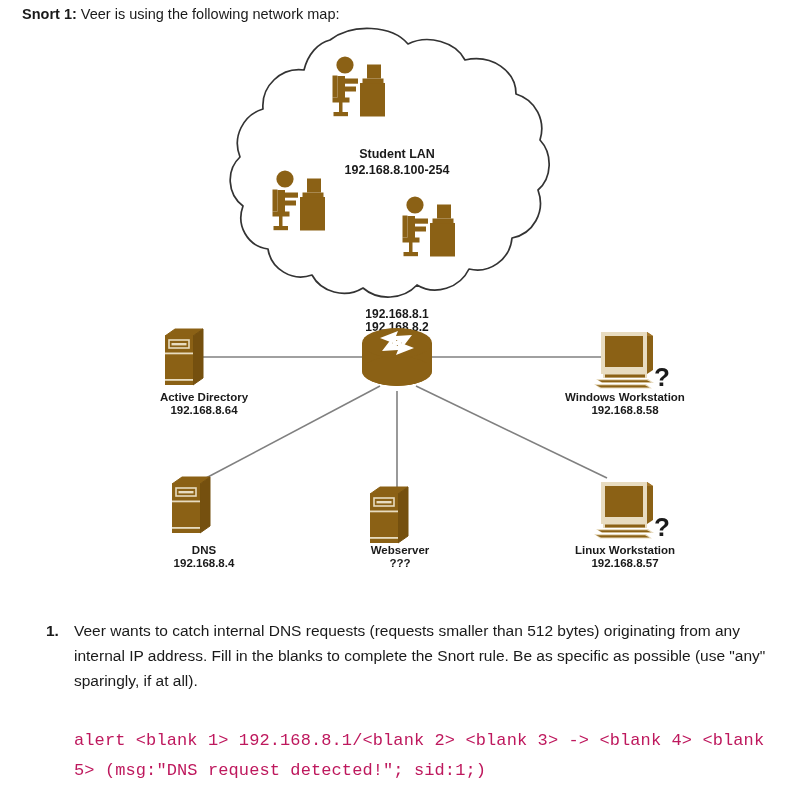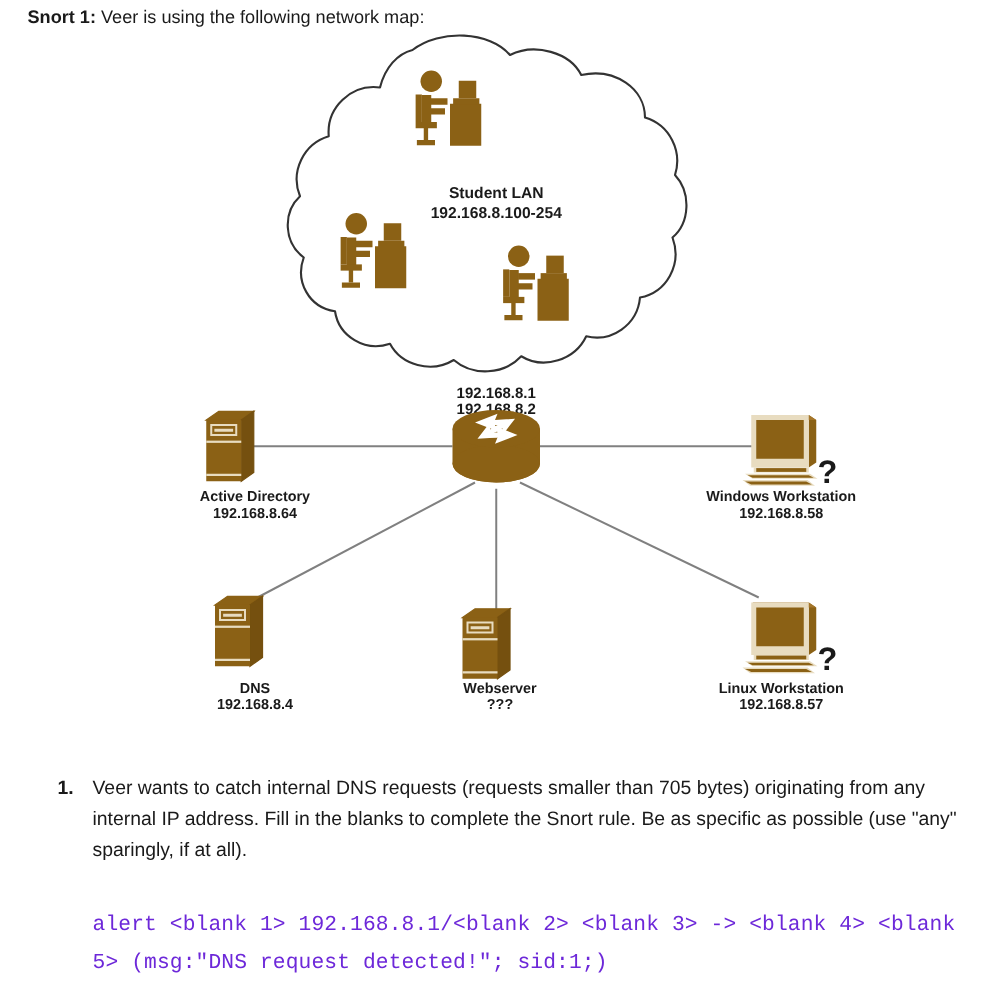--- a/index.html
+++ b/index.html
@@ -68,21 +68,21 @@
   .rule-block {
     position: absolute;
     left: 74px;
     top: 726px;
     width: 712px;
     font-family: "Liberation Mono", monospace;
     font-size: 17px;
     line-height: 30px;
     letter-spacing: 0.1px;
     white-space: pre-wrap;
-    color: #6d28d9;
+    color: #be185d;
   }
 </style>
 </head>
 <body>
 
 <div class="heading">
   <span class="lead">Snort 1:</span><span> Veer is using the following network map:</span>
 </div>
 
 <div class="diagram">
@@ -246,17 +246,17 @@
       </g>
       <text x="625" y="528" text-anchor="middle" font-family="Liberation Sans, sans-serif" font-size="11.5" font-weight="bold" fill="#1a1a1a">Linux Workstation</text>
       <text x="625" y="541" text-anchor="middle" font-family="Liberation Sans, sans-serif" font-size="11.5" font-weight="bold" fill="#1a1a1a">192.168.8.57</text>
     </g>
   </svg>
 </div>
 
 <div class="question">
   <div class="question-row">
     <div class="q-num">1.</div>
-    <div class="q-text">Veer wants to catch internal DNS requests (requests smaller than 705 bytes) originating from any internal IP address. Fill in the blanks to complete the Snort rule. Be as specific as possible (use "any" sparingly, if at all).</div>
+    <div class="q-text">Veer wants to catch internal DNS requests (requests smaller than 512 bytes) originating from any internal IP address. Fill in the blanks to complete the Snort rule. Be as specific as possible (use "any" sparingly, if at all).</div>
   </div>
 </div>
 
 <div class="rule-block">alert &lt;blank 1&gt; 192.168.8.1/&lt;blank 2&gt; &lt;blank 3&gt; -&gt; &lt;blank 4&gt; &lt;blank 5&gt; (msg:"DNS request detected!"; sid:1;)</div>
 
 </body></html>

